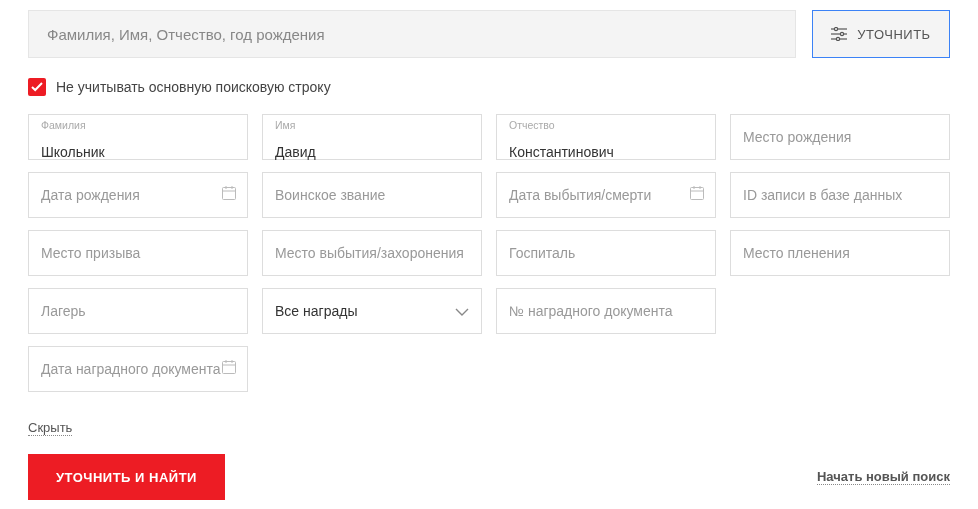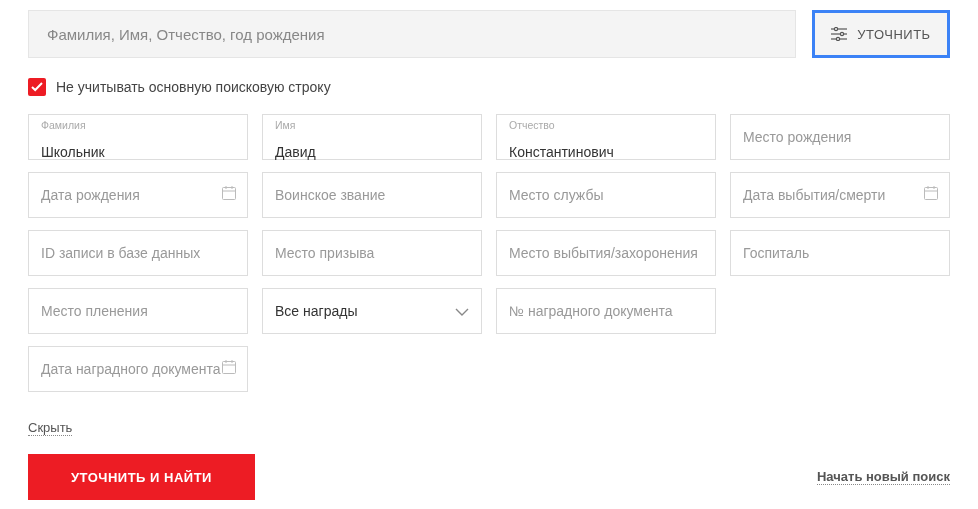--- a/index.html
+++ b/index.html
@@ -1,40 +1,40 @@
 <!DOCTYPE html>
 <html><head>
 <meta charset="utf-8">
 <style>
 * { box-sizing: border-box; margin: 0; padding: 0; }
 body { font-family: Arial, Helvetica, sans-serif; background: #fff; color: #333; padding: 10px 28px; width: 978px; }
 .top-row { display: flex; gap: 16px; margin-bottom: 20px; }
 .search-main { flex: 1; height: 48px; background: #f4f4f4; border: 1px solid #e5e5e5; padding: 0 18px; font-size: 15px; color: #c2410c; }
 .search-main::placeholder { color: #888; }
-.refine-btn { width: 138px; height: 48px; background: #f4f4f4; border: 3px solid #3b82f6; display: flex; align-items: center; justify-content: center; gap: 10px; font-size: 13px; letter-spacing: 0.5px; color: #555; cursor: pointer; }
+.refine-btn { width: 138px; height: 48px; background: #f4f4f4; border: 1px solid #3b82f6; display: flex; align-items: center; justify-content: center; gap: 10px; font-size: 13px; letter-spacing: 0.5px; color: #555; cursor: pointer; }
 .refine-btn svg { flex-shrink: 0; }
 .checkbox-row { display: flex; align-items: center; gap: 10px; margin-bottom: 18px; }
 .checkbox { width: 18px; height: 18px; background: #ed1c24; border-radius: 2px; display: flex; align-items: center; justify-content: center; cursor: pointer; }
 .checkbox svg { display: block; }
 .checkbox-label { font-size: 14px; color: #444; }
 .grid { display: grid; grid-template-columns: repeat(4, 1fr); gap: 12px 14px; }
 .field { position: relative; height: 46px; border: 1px solid #ddd; background: #fff; }
 .field input { width: 100%; height: 100%; border: none; outline: none; padding: 0 12px; font-size: 14px; color: #333; background: transparent; }
 .field input::placeholder { color: #999; }
 .field.filled { padding-top: 22px; }
 .field.filled .float-label { position: absolute; top: 4px; left: 12px; font-size: 10.5px; color: #aaa; }
 .field.filled input { height: 30px; padding: 0 12px; }
 .field .cal-icon { position: absolute; right: 10px; top: 50%; transform: translateY(-50%); color: #bbb; pointer-events: none; }
 .field.select { display: flex; align-items: center; padding: 15px 12px; cursor: pointer; }
 .field.select .sel-text { flex: 1; font-size: 14px; color: #333; }
 .field.select .chev { color: #888; }
 .grid-last { margin-top: 12px; width: calc(25% - 11px); }
 .hide-link { display: inline-block; margin-top: 28px; font-size: 13px; color: #555; text-decoration: none; border-bottom: 1px dotted #888; cursor: pointer; }
 .bottom-row { display: flex; justify-content: space-between; align-items: center; margin-top: 18px; }
-.submit-btn { background: #ed1c24; color: #fff; border: none; height: 46px; padding: 0 43px; font-size: 13px; font-weight: bold; letter-spacing: 0.5px; cursor: pointer; }
+.submit-btn { background: #ed1c24; color: #fff; border: none; height: 46px; padding: 0 28px; font-size: 13px; font-weight: bold; letter-spacing: 0.5px; cursor: pointer; }
 .new-search { font-size: 13px; color: #555; text-decoration: none; border-bottom: 1px dotted #888; cursor: pointer; font-weight: bold; }
 </style>
 </head>
 <body>
 
 
 
 <div class="top-row">
   <input class="search-main" type="text" placeholder="Фамилия, Имя, Отчество, год рождения" style="">
   <div class="refine-btn">
@@ -84,23 +84,20 @@
           <line x1="1.5" y1="6" x2="14.5" y2="6"></line>
           <line x1="5" y1="1" x2="5" y2="4"></line>
           <line x1="11" y1="1" x2="11" y2="4"></line>
         </svg>
     </span>
   </div>
   <div class="field">
     <input type="text" placeholder="Воинское звание" style="">
   </div>
   <div class="field">
-    <input type="text" placeholder="Место службы" style="">
-  </div>
-  <div class="field">
     <input type="text" placeholder="Дата выбытия/смерти" style="">
     <span class="cal-icon">
       <svg width="16" height="16" viewBox="0 0 16 16" fill="none" stroke="#bbb" stroke-width="1">
           <rect x="1.5" y="2.5" width="13" height="12" rx="1"></rect>
           <line x1="1.5" y1="6" x2="14.5" y2="6"></line>
           <line x1="5" y1="1" x2="5" y2="4"></line>
           <line x1="11" y1="1" x2="11" y2="4"></line>
         </svg>
     </span>
   </div>
@@ -113,20 +110,23 @@
   </div>
   <div class="field">
     <input type="text" placeholder="Место выбытия/захоронения" style="">
   </div>
   <div class="field">
     <input type="text" placeholder="Госпиталь" style="">
   </div>
 
   <div class="field">
     <input type="text" placeholder="Место пленения" style="">
+  </div>
+  <div class="field">
+    <input type="text" placeholder="Лагерь" style="">
   </div>
   <div class="field select">
     <span class="sel-text">Все награды</span>
     <span class="chev">
       <svg width="14" height="8" viewBox="0 0 14 8">
           <path d="M1 1 L7 7 L13 1" stroke="#888" stroke-width="1.4" fill="none"></path>
         </svg>
     </span>
   </div>
   <div class="field">

